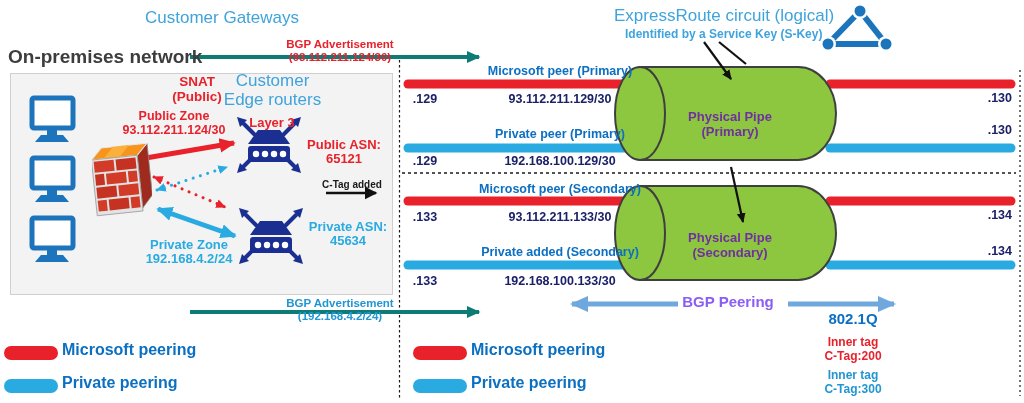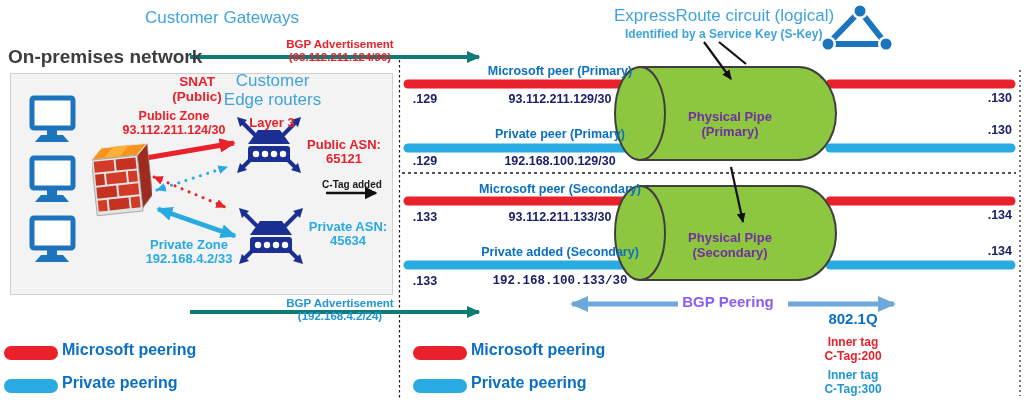--- a/index.html
+++ b/index.html
@@ -234,41 +234,41 @@
     <span>Public ASN:</span>
     <span>65121</span>
   </div>
   <div class="txt ctr b" style="left:320px;top:179px;width:64px;font-size:10px;color:#1a1a1a;">C-Tag added</div>
   <div class="txt ctr b sky line2" style="left:302px;top:220px;width:92px;font-size:13px;">
     <span>Private ASN:</span>
     <span>45634</span>
   </div>
   <div class="txt ctr b sky line2" style="left:136px;top:238px;width:106px;font-size:13px;">
     <span>Private Zone</span>
-    <span>192.168.4.2/33</span>
+    <span>192.168.4.2/24</span>
   </div>
 
   <div class="txt ctr b lblblue" style="left:460px;top:65px;width:200px;font-size:12.5px;">Microsoft peer (Primary)</div>
   <div class="txt ctr b navy" style="left:403px;top:93px;width:44px;font-size:12.5px;">.129</div>
   <div class="txt ctr b navy" style="left:460px;top:93px;width:200px;font-size:12.5px;">93.112.211.129/30</div>
   <div class="txt b navy" style="left:960px;top:92px;width:52px;font-size:12.5px;text-align:right;">.130</div>
 
   <div class="txt ctr b lblblue" style="left:460px;top:128px;width:200px;font-size:12.5px;">Private peer (Primary)</div>
   <div class="txt ctr b navy" style="left:403px;top:155px;width:44px;font-size:12.5px;">.129</div>
   <div class="txt ctr b navy" style="left:460px;top:155px;width:200px;font-size:12.5px;">192.168.100.129/30</div>
   <div class="txt b navy" style="left:960px;top:124px;width:52px;font-size:12.5px;text-align:right;">.130</div>
 
   <div class="txt ctr b lblblue" style="left:460px;top:183px;width:200px;font-size:12.5px;">Microsoft peer (Secondary)</div>
   <div class="txt ctr b navy" style="left:403px;top:211px;width:44px;font-size:12.5px;">.133</div>
   <div class="txt ctr b navy" style="left:460px;top:211px;width:200px;font-size:12.5px;">93.112.211.133/30</div>
   <div class="txt b navy" style="left:960px;top:209px;width:52px;font-size:12.5px;text-align:right;">.134</div>
 
   <div class="txt ctr b lblblue" style="left:460px;top:246px;width:200px;font-size:12.5px;">Private added (Secondary)</div>
   <div class="txt ctr b navy" style="left:403px;top:275px;width:44px;font-size:12.5px;">.133</div>
-  <div class="txt ctr b navy" style="left:460px;top:275px;width:200px;font-size:12.5px;font-family:Liberation Mono, monospace;">192.168.100.133/30</div>
+  <div class="txt ctr b navy" style="left:460px;top:275px;width:200px;font-size:12.5px;">192.168.100.133/30</div>
   <div class="txt b navy" style="left:960px;top:245px;width:52px;font-size:12.5px;text-align:right;">.134</div>
 
   <div class="txt ctr b purple line2" style="left:650px;top:101px;width:160px;font-size:13px;line-height:15px;">
     <span>Physical Pipe</span>
     <span>(Primary)</span>
   </div>
   <div class="txt ctr b purple line2" style="left:650px;top:222px;width:160px;font-size:13px;line-height:15px;">
     <span>Physical Pipe</span>
     <span>(Secondary)</span>
   </div>

